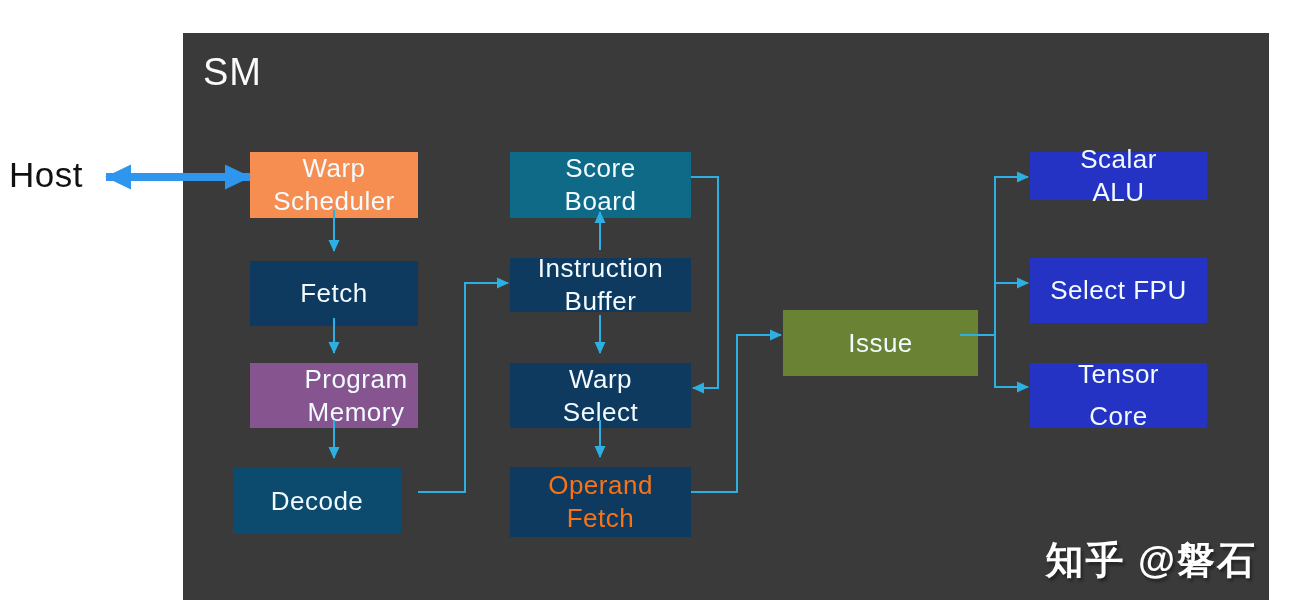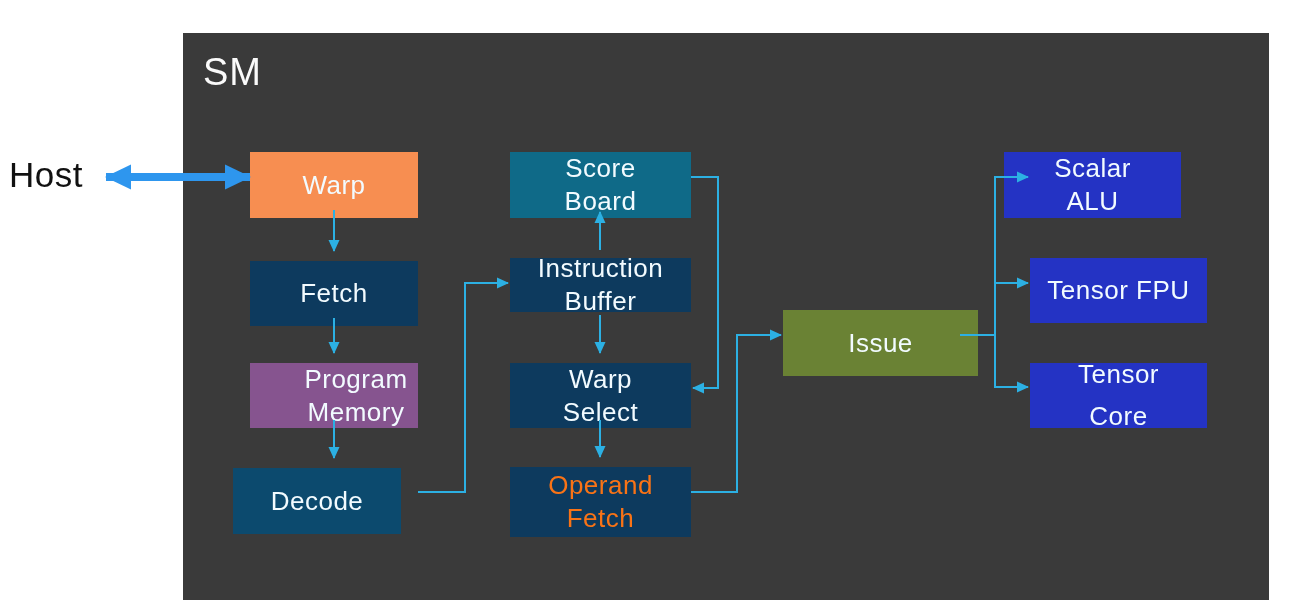--- a/index.html
+++ b/index.html
@@ -50,20 +50,21 @@
 
 <div class="canvas">
 
   <div class="host-label">Host</div>
 
   <div class="sm-container" style="background: rgb(58, 58, 58);">
     <div class="sm-title">SM</div>
     <div>
         <div class="node" style="left: 67px; top: 119px; width: 168px; height: 66px; background: rgb(247, 142, 81); color: rgb(242, 251, 255);">
           <div>Warp</div>
+          <div>Scheduler</div>
         </div>
         <div class="node" style="left: 67px; top: 228px; width: 168px; height: 65px; background: rgb(13, 58, 94); color: rgb(242, 251, 255);">
           <div>Fetch</div>
         </div>
         <div class="node" style="left: 67px; top: 330px; width: 168px; height: 65px; background: rgb(134, 84, 143); color: rgb(242, 251, 255); padding-left: 44px;">
           <div>Program</div>
           <div>Memory</div>
         </div>
         <div class="node" style="left: 50px; top: 435px; width: 168px; height: 66px; background: #0c4a6e; color: rgb(242, 251, 255);">
           <div>Decode</div>
@@ -80,32 +81,33 @@
           <div>Warp</div>
           <div>Select</div>
         </div>
         <div class="node" style="left: 327px; top: 434px; width: 181px; height: 70px; background: rgb(13, 58, 94); color: #f97316;">
           <div>Operand</div>
           <div>Fetch</div>
         </div>
         <div class="node" style="left: 600px; top: 277px; width: 195px; height: 66px; background: rgb(106, 130, 52); color: rgb(242, 251, 255);">
           <div>Issue</div>
         </div>
-        <div class="node" style="left: 821px; top: 119px; width: 177px; height: 66px; background: rgb(36, 51, 196); color: rgb(242, 251, 255);">
+        <div class="node" style="left: 847px; top: 119px; width: 177px; height: 48px; background: rgb(36, 51, 196); color: rgb(242, 251, 255);">
           <div>Scalar</div>
           <div>ALU</div>
         </div>
         <div class="node" style="left: 847px; top: 225px; width: 177px; height: 65px; background: rgb(36, 51, 196); color: rgb(242, 251, 255);">
-          <div>Tensor FPU</div>
+          <div>Select FPU</div>
         </div>
         <div class="node" style="left: 847px; top: 330px; width: 177px; height: 65px; background: rgb(36, 51, 196); color: rgb(242, 251, 255); gap: 9px;">
           <div>Tensor</div>
           <div>Core</div>
         </div>
       </div>
+    <div class="watermark">知乎 @磐石</div>
   </div>
 
   <svg id="edge-layer" viewBox="0 0 1289 607" xmlns="http://www.w3.org/2000/svg">
     <defs>
       <marker id="arrow-cyan" markerUnits="userSpaceOnUse" markerWidth="13" markerHeight="12" refX="11" refY="6" orient="auto-start-reverse">
         <path d="M0,0.5 L12,6 L0,11.5 Z" fill="#2cb0e3"></path>
       </marker>
       <marker id="arrow-blue" markerUnits="userSpaceOnUse" markerWidth="27" markerHeight="28" refX="25" refY="14" orient="auto-start-reverse">
         <path d="M0,1.5 L26,14 L0,26.5 Z" fill="#2e96ee"></path>
       </marker>

